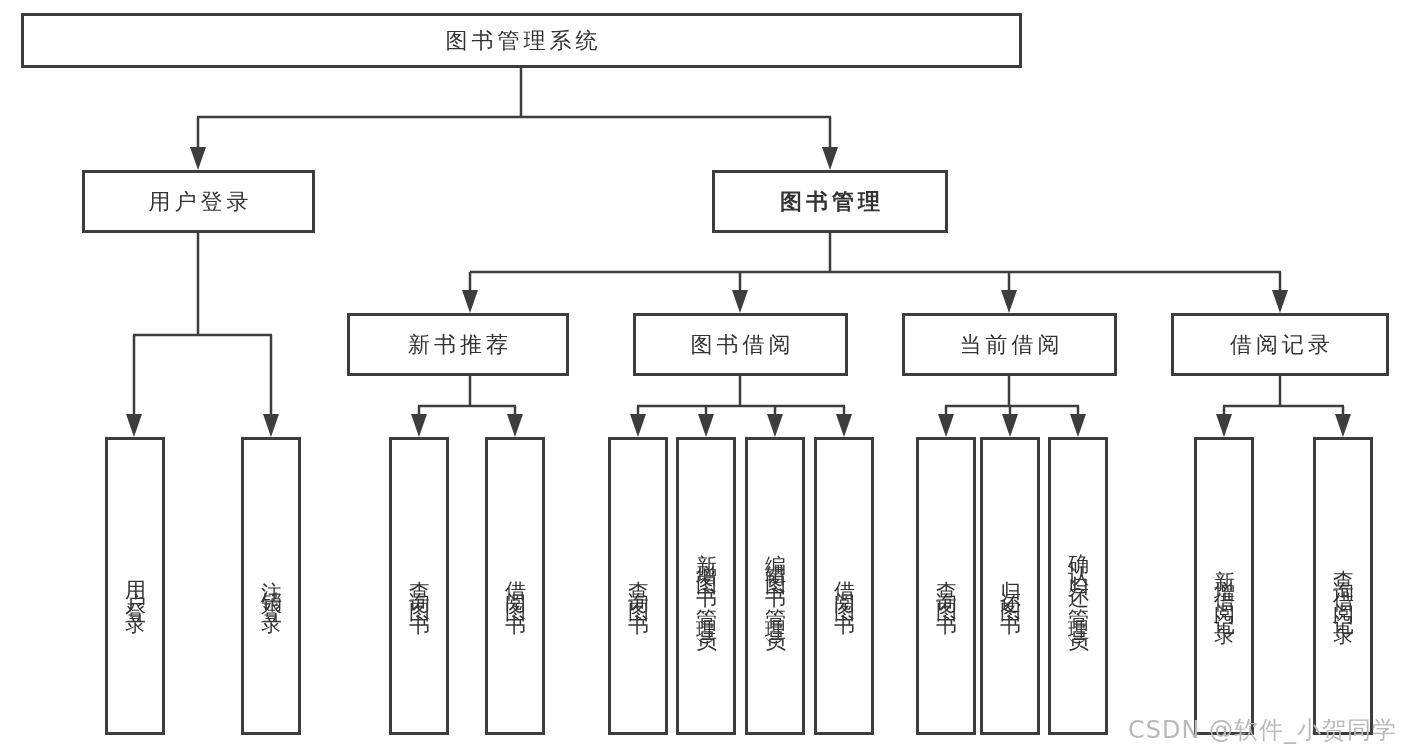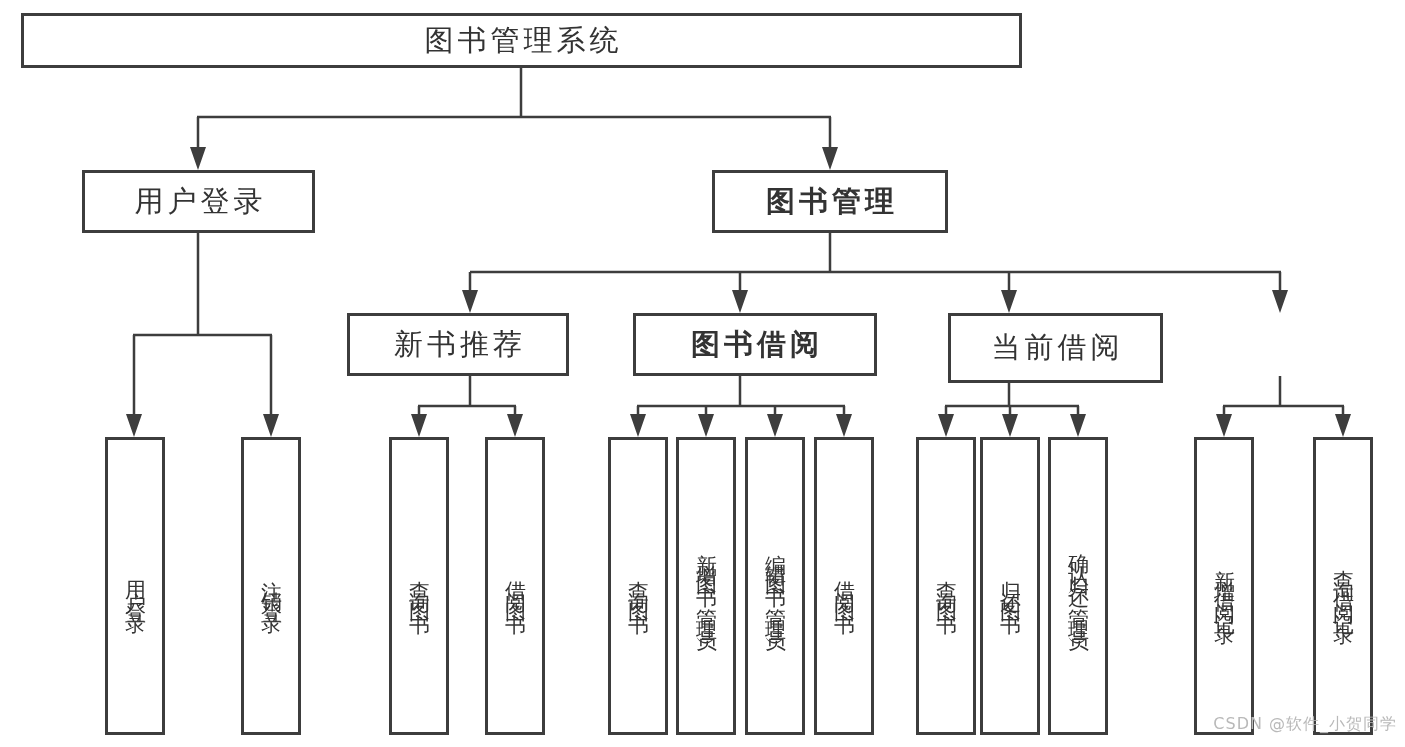--- a/index.html
+++ b/index.html
@@ -25,64 +25,64 @@
   }
   .box {
     position: absolute;
     box-sizing: border-box;
     border: 3px solid #3d3d3d;
     background: #ffffff;
     display: flex;
     align-items: center;
     justify-content: center;
     color: #333333;
-    font-size: 29px;
+    font-size: 22px;
     letter-spacing: 4px;
     text-indent: 4px;
     white-space: nowrap;
   }
   .leaf {
     writing-mode: vertical-rl;
     text-orientation: mixed;
     font-size: 21px;
     letter-spacing: 11px;
     text-indent: 0;
     white-space: normal;
     line-height: 1;
   }
   
   #n-root   { left: 21px;   top: 13px;  width: 1001px; height: 55px; }
   
   #n-login  { left: 82px;   top: 170px; width: 233px;  height: 63px; }
   #n-mgmt   { left: 712px;  top: 170px; width: 236px;  height: 63px; font-weight: bold; }
   
   #n-rec    { left: 347px;  top: 313px; width: 222px;  height: 63px; }
-  #n-bor    { left: 633px;  top: 313px; width: 244px;  height: 63px; font-weight: bold; }
-  #n-cur    { left: 902px;  top: 313px; width: 215px;  height: 70px; margin-left: 46px; }
+  #n-bor    { left: 633px;  top: 313px; width: 215px;  height: 63px; }
+  #n-cur    { left: 902px;  top: 313px; width: 215px;  height: 63px; }
   #n-recd   { left: 1171px; top: 313px; width: 218px;  height: 63px; }
   
   .leaf     { top: 437px; width: 60px; height: 298px; }
   #l-1  { left: 105px;  }
   #l-2  { left: 241px;  }
   #l-3  { left: 389px;  }
   #l-4  { left: 485px;  }
   #l-5  { left: 608px;  }
   #l-6  { left: 676px;  }
   #l-7  { left: 745px;  }
   #l-8  { left: 814px;  }
   #l-9  { left: 916px;  }
   #l-10 { left: 980px;  }
   #l-11 { left: 1048px; }
   #l-12 { left: 1194px; }
   #l-13 { left: 1313px; }
   .watermark {
     position: absolute;
     right: 8px;
     top: 714px;
-    font-size: 16px;
+    font-size: 24px;
     color: #b9b9b9;
     letter-spacing: 1px;
     z-index: 5;
     white-space: nowrap;
   }
 </style>
 </head>
 <body>
 
 <div class="canvas">
@@ -112,20 +112,21 @@
   </svg>
 
   <div class="box" id="n-root">图书管理系统</div>
 
   <div class="box" id="n-login">用户登录</div>
   <div class="box" id="n-mgmt">图书管理</div>
 
   <div class="box" id="n-rec">新书推荐</div>
   <div class="box" id="n-bor">图书借阅</div>
   <div class="box" id="n-cur">当前借阅</div>
+  <div class="box" id="n-recd">借阅记录</div>
 
   <div class="box leaf" id="l-1">用户登录</div>
   <div class="box leaf" id="l-2">注销登录</div>
   <div class="box leaf" id="l-3">查询图书</div>
   <div class="box leaf" id="l-4">借阅图书</div>
   <div class="box leaf" id="l-5">查询图书</div>
   <div class="box leaf" id="l-6">新增图书（管理员）</div>
   <div class="box leaf" id="l-7">编辑图书（管理员）</div>
   <div class="box leaf" id="l-8">借阅图书</div>
   <div class="box leaf" id="l-9">查询图书</div>

